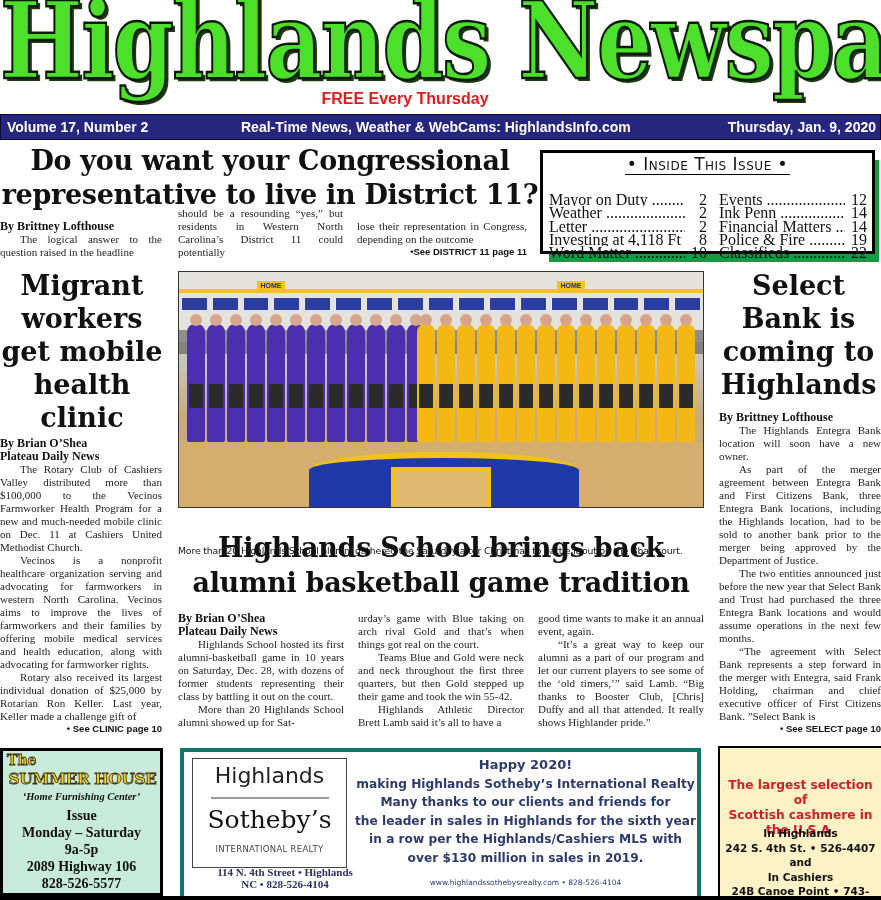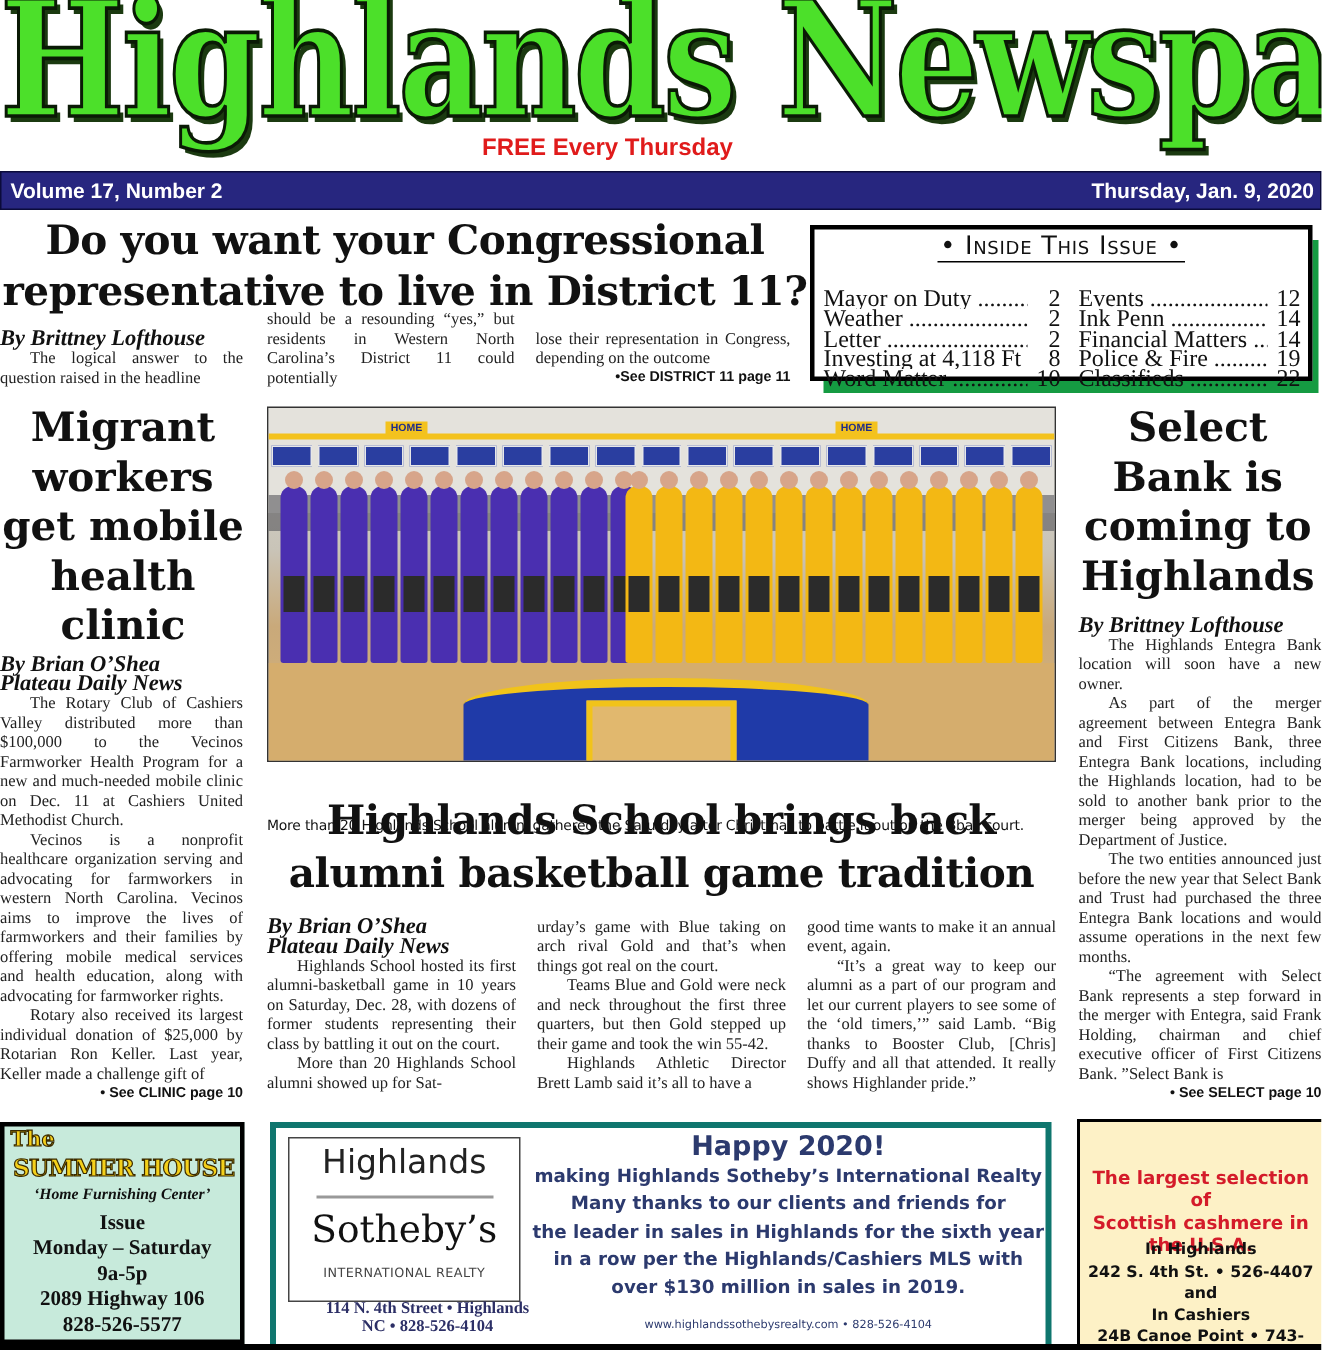--- a/index.html
+++ b/index.html
@@ -47,21 +47,21 @@
 
   
   .lead-headline {
     left: 0; top: 144px; width: 540px;
     text-align: center;
     font-family: "DejaVu Serif", serif; font-weight: bold;
     font-size: 27px; line-height: 34px; color: #111;
     letter-spacing: -0.3px;
   }
 
-  .byline { font-weight: bold; font-size: 15px; line-height: 13px; font-style: italic; }
+  .byline { font-weight: bold; font-size: 12px; line-height: 13px; }
   .body-text {
     font-family: "Liberation Serif", serif;
     font-size: 11px; line-height: 13px; text-align: justify;
     color: #222;
   }
   .indent { text-indent: 20px; }
   .see-more {
     font-family: "Liberation Sans", sans-serif; font-weight: bold;
     font-size: 9.5px; text-align: right; line-height: 12px;
   }
@@ -159,21 +159,21 @@
   .sothebys-logo .sb { position: absolute; left: 0; top: 46px; width: 100%; font-family: "DejaVu Serif", serif; font-size: 25px; color: #111; }
   .sothebys-logo .ir { position: absolute; left: 0; top: 85px; width: 100%; font-family: "DejaVu Sans", sans-serif; font-size: 8.5px; color: #444; letter-spacing: 0.3px; }
   .sothebys-addr {
     position: absolute; left: 18px; top: 114px; width: 166px; text-align: center;
     font-family: "Liberation Serif", serif; font-weight: bold; font-size: 11px; line-height: 12px; color: #2c2f66;
   }
   .sothebys-copy {
     position: absolute; left: 170px; top: 4px; width: 343px; text-align: center;
     font-family: "DejaVu Sans", sans-serif; font-weight: bold; font-size: 12.2px; line-height: 18.5px; color: #2c3a6e;
   }
-  .sothebys-copy .h { font-size: 18px; }
+  .sothebys-copy .h { font-size: 13px; }
   .sothebys-url {
     position: absolute; left: 170px; top: 126px; width: 343px; text-align: center;
     font-family: "DejaVu Sans", sans-serif; font-size: 7.5px; color: #2c3a6e;
   }
 
   .ad-mcculley {
     left: 718px; top: 746px; width: 163px; height: 150px;
     background: #fdf1c6;
     text-align: center;
     font-family: "DejaVu Sans", sans-serif; font-weight: bold;
@@ -188,20 +188,21 @@
 </head>
 <body>
 
 <div class="abs masthead">
   <div class="masthead-title">Highlands Newspaper</div>
   <div class="masthead-tagline">FREE Every Thursday</div>
 </div>
 
 <div class="abs info-band">
   <span class="vol">Volume 17, Number 2</span>
+  <span class="rt">Real-Time News, Weather &amp; WebCams: HighlandsInfo.com</span>
   <span class="date">Thursday, Jan. 9, 2020</span>
 </div>
 
 <div class="abs lead-headline">
   <div>Do you want your Congressional</div>
   <div>representative to live in District 11?</div>
 </div>
 <div class="abs" style="left:0; top:220px; width:162px;">
   <div class="byline">By Brittney Lofthouse</div>
   <div class="body-text indent">The logical answer to the question raised in the headline</div>

